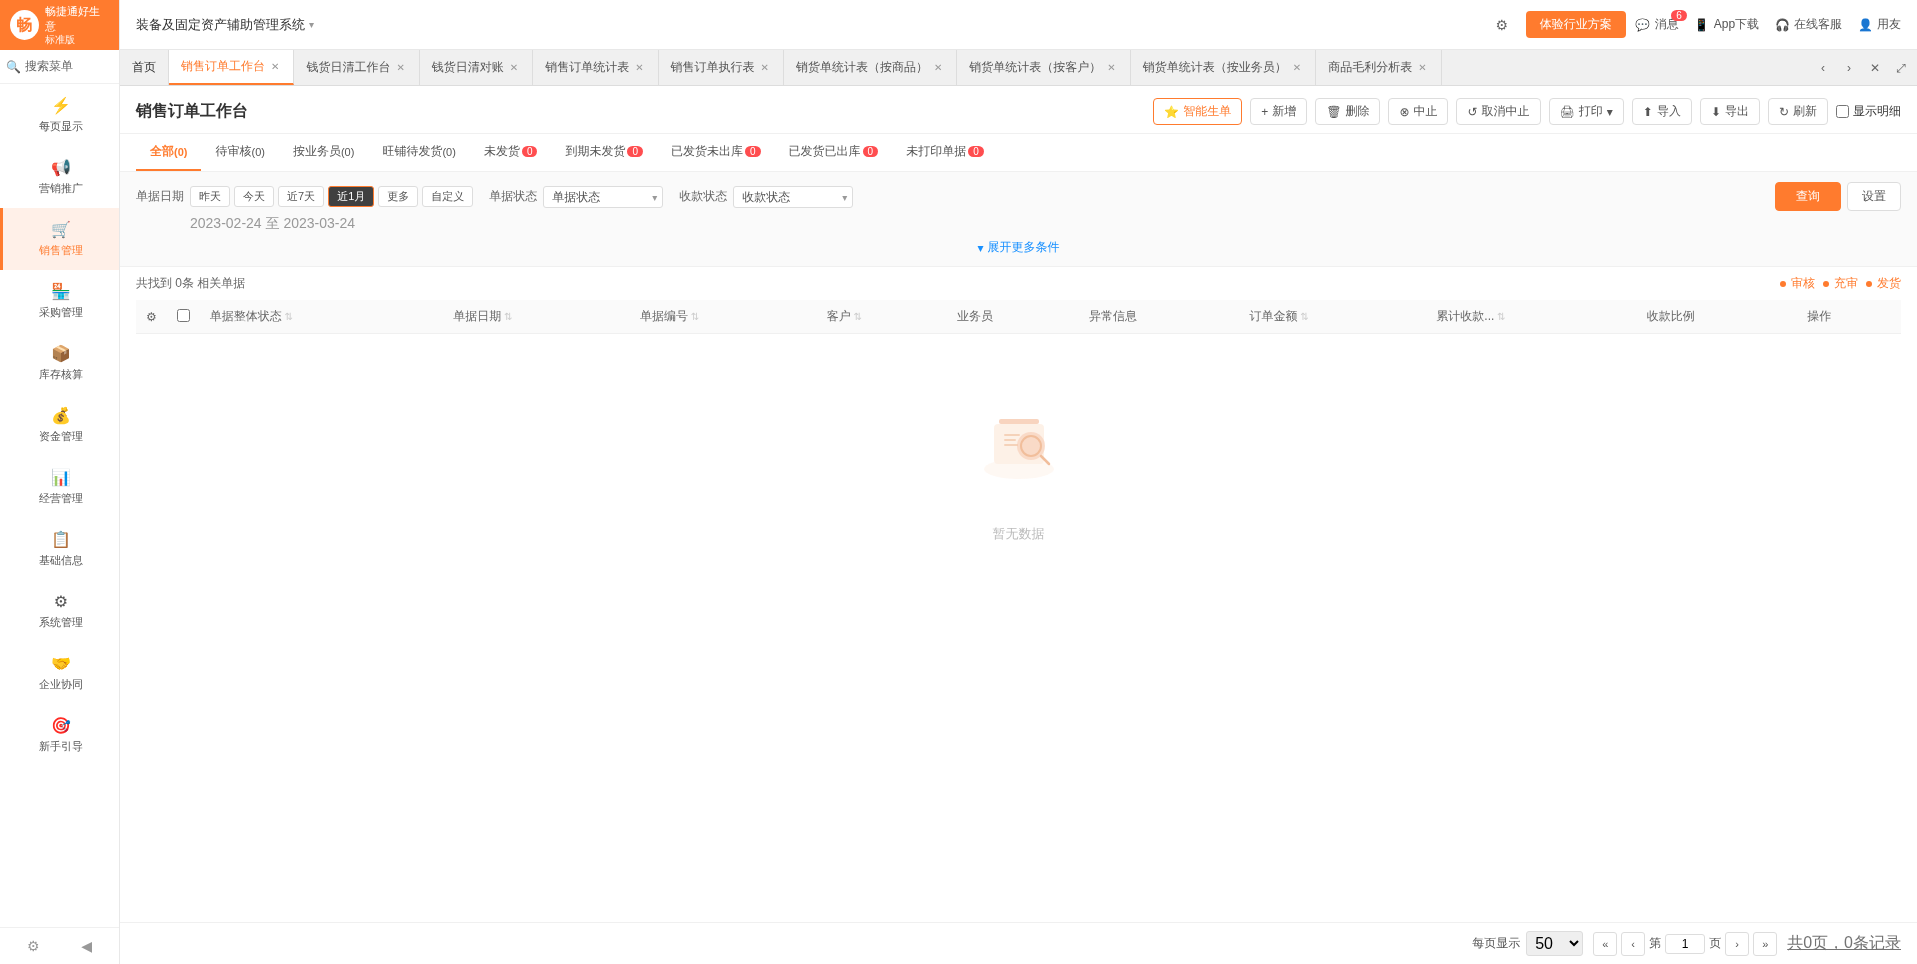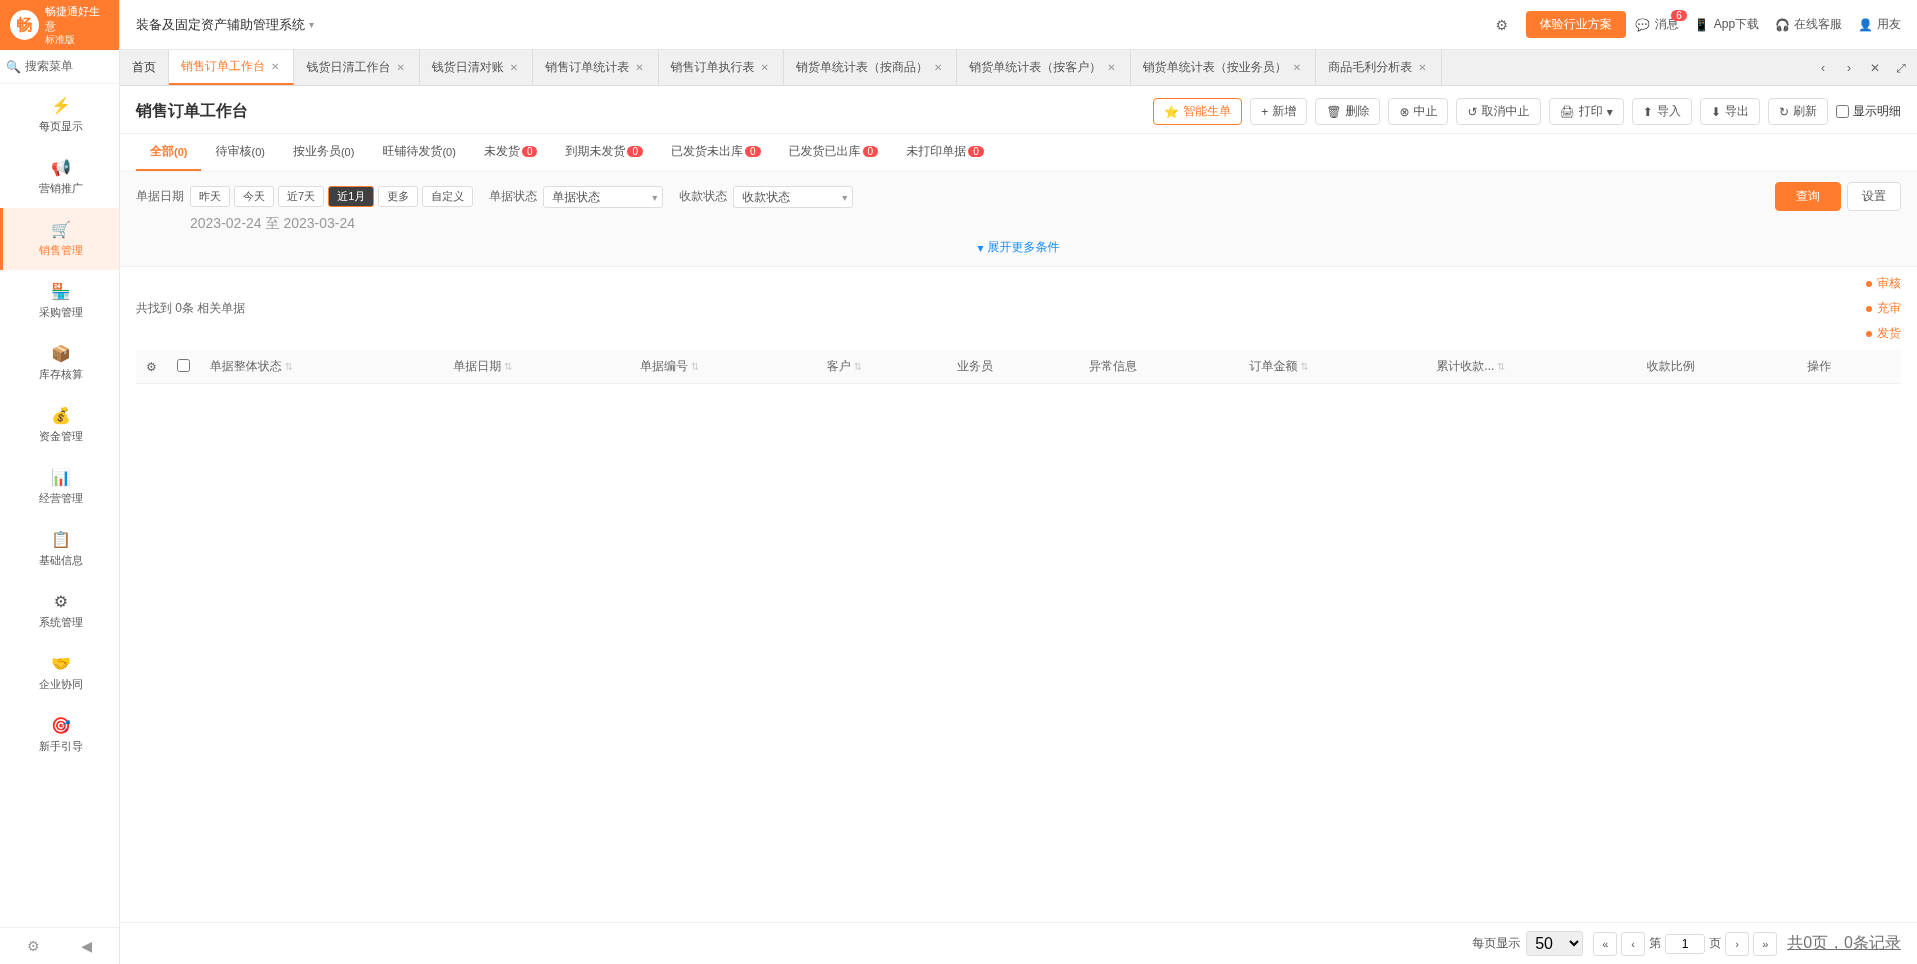--- a/index.html
+++ b/index.html
@@ -68,21 +68,21 @@
     .select-wrapper { position: relative; display: inline-block; }
     .select-wrapper::after { content: '▾'; position: absolute; right: 6px; top: 50%; transform: translateY(-50%); color: #999; pointer-events: none; font-size: 10px; }
     .expand-btn { display: flex; align-items: center; gap: 4px; color: #1890ff; cursor: pointer; font-size: 12px; border: none; background: none; }
     .btn-query { background: #ff7b2e; color: #fff; border: 1px solid #ff7b2e; padding: 5px 20px; border-radius: 4px; cursor: pointer; font-size: 12px; }
     .btn-setting { background: #fff; color: #555; border: 1px solid #ddd; padding: 5px 14px; border-radius: 4px; cursor: pointer; font-size: 12px; }
     .filter-expand-row { display: flex; justify-content: center; padding: 6px 0 0; }
 
     
     .table-area { flex: 1; overflow: auto; padding: 0 16px; }
     .table-summary { padding: 8px 0; font-size: 12px; color: #666; display: flex; align-items: center; justify-content: space-between; }
-    .summary-actions { display: flex; gap: 8px; flex-direction: column; }
+    .summary-actions { display: flex; gap: 8px; }
     .action-btn { display: flex; align-items: center; gap: 3px; cursor: pointer; font-size: 12px; }
     .action-btn.audit { color: #ff7b2e; }
     .action-btn.revoke { color: #ff7b2e; }
     .action-btn.ship { color: #ff7b2e; }
     .dot { width: 6px; height: 6px; border-radius: 50%; display: inline-block; margin-right: 2px; }
     .dot-orange { background: #ff7b2e; }
 
     table { width: 100%; border-collapse: collapse; font-size: 12px; }
     thead tr { background: #fafafa; }
     th { padding: 8px 10px; text-align: left; border-bottom: 1px solid #f0f0f0; color: #666; font-weight: normal; white-space: nowrap; }
@@ -425,20 +425,36 @@
             <th class="sortable">订单金额</th>
             <th class="sortable">累计收款...</th>
             <th>收款比例</th>
             <th>操作</th>
           </tr>
         </thead>
         <tbody>
         </tbody>
       </table>
 
+      <div class="empty-state">
+        <div class="empty-icon">
+          <svg width="100" height="100" viewBox="0 0 100 100">
+            <ellipse cx="50" cy="75" rx="35" ry="10" fill="#fde8d8" opacity="0.5"></ellipse>
+            <rect x="25" y="30" width="50" height="40" rx="4" fill="#fde8d8"></rect>
+            <rect x="30" y="25" width="40" height="5" rx="2" fill="#f4b896"></rect>
+            <circle cx="62" cy="52" r="14" fill="#f4b896" opacity="0.8"></circle>
+            <circle cx="62" cy="52" r="10" fill="none" stroke="#e8935a" stroke-width="2"></circle>
+            <line x1="72" y1="62" x2="80" y2="70" stroke="#e8935a" stroke-width="2.5" stroke-linecap="round"></line>
+            <rect x="35" y="40" width="16" height="2" rx="1" fill="#e8935a" opacity="0.6"></rect>
+            <rect x="35" y="45" width="12" height="2" rx="1" fill="#e8935a" opacity="0.6"></rect>
+            <rect x="35" y="50" width="14" height="2" rx="1" fill="#e8935a" opacity="0.6"></rect>
+          </svg>
+        </div>
+        <div class="empty-text">暂无数据</div>
+      </div>
     </div>
 
     <div class="table-footer">
       <div style="flex:1;"></div>
       <div style="display:flex;align-items:center;gap:10px;">
         <div class="page-size">
           <span>每页显示</span>
           <select style="border:1px solid #ddd;border-radius:3px;padding:2px 4px;font-size:16px;">
             <option>50</option>
             <option>20</option>

